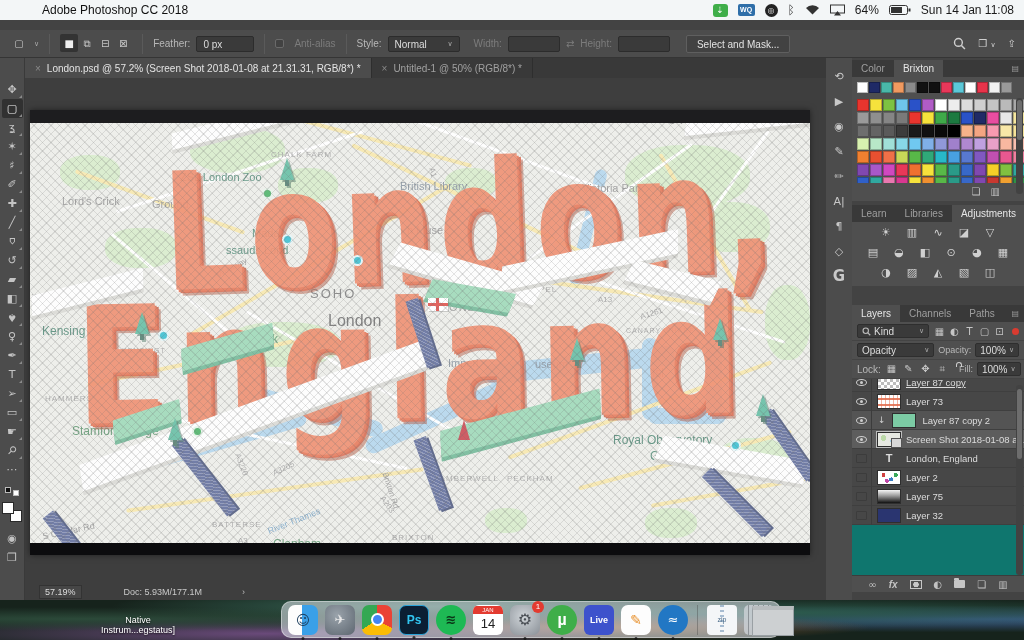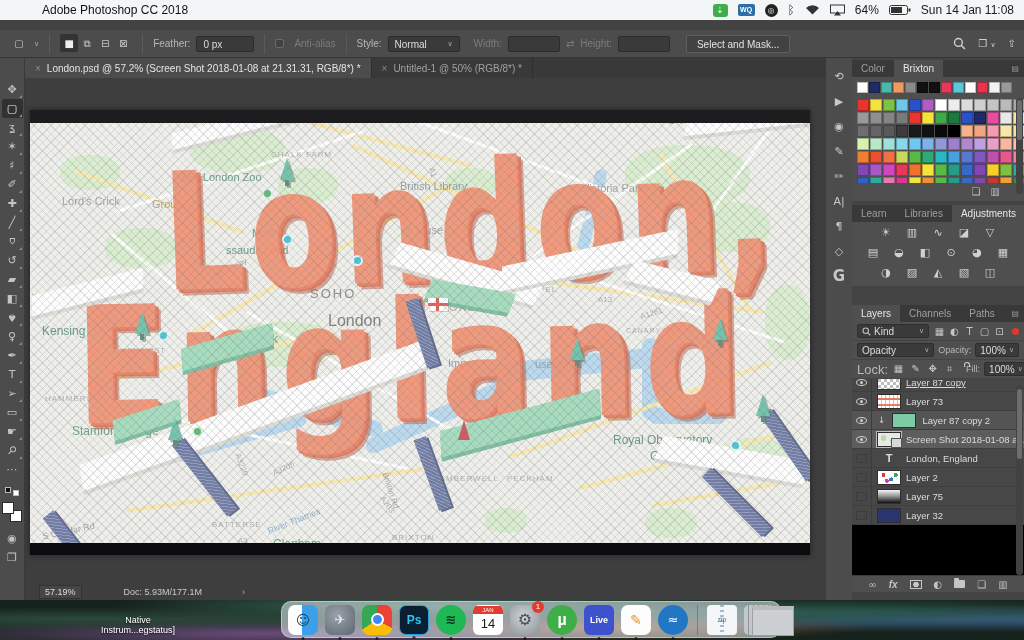--- a/index.html
+++ b/index.html
@@ -142,21 +142,21 @@
   .adjico{width:17px;height:14px;display:flex;align-items:center;justify-content:center;color:#d0d0d0;font-size:11px;}
 
   
   #laypanel{position:absolute;left:0;top:247px;width:172px;height:295px;}
   .lrow{display:flex;align-items:center;gap:4px;padding:0 5px;height:19px;background:#4f4f4f;border-bottom:1px solid #444;}
   .kindbox{display:flex;align-items:center;gap:3px;background:#3a3a3a;border:1px solid #2e2e2e;border-radius:2px;height:14px;padding:0 4px;width:72px;color:#ddd;}
   .fico{width:13px;display:flex;justify-content:center;color:#c6c6c6;font-size:10px;}
   .reddot{width:7px;height:7px;border-radius:50%;background:#d93b30;margin-left:auto;}
   .selbox{display:flex;align-items:center;background:#3a3a3a;border:1px solid #2e2e2e;border-radius:2px;height:14px;padding:0 4px;color:#ddd;}
   .chev{margin-left:auto;font-size:7px;color:#aaa;}
-  #layers-list{height:196px;overflow:hidden;background:#000000;position:relative;}
+  #layers-list{height:196px;overflow:hidden;background:#0f766e;position:relative;}
   .lay{display:flex;align-items:center;height:19px;border-bottom:1px solid #3f3f3f;background:#474747;position:relative;}
   .lay.sel{background:#5d5d5d;}
   .lay.sel2{background:#545454;}
   .eyebox{width:20px;height:19px;border-right:1px solid #3c3c3c;display:flex;align-items:center;justify-content:center;flex:0 0 auto;}
   .eye{width:11px;height:7px;border:1px solid #cdcdcd;border-radius:50%;position:relative;}
   .eye::after{content:"";position:absolute;left:2.5px;top:1px;width:3px;height:3px;border-radius:50%;background:#cdcdcd;}
   .noeye{width:11px;height:9px;border:1px solid #3c3c3c;border-radius:1px;}
   .thumb{width:24px;height:15px;margin:0 5px;border:1px solid #2e2e2e;flex:0 0 auto;position:relative;}
   .th-checker{background-color:#fff;background-image:linear-gradient(45deg,#bcbcbc 25%,transparent 25% 75%,#bcbcbc 75%),linear-gradient(45deg,#bcbcbc 25%,transparent 25% 75%,#bcbcbc 75%);background-size:6px 6px;background-position:0 0,3px 3px;}
   .th-scrib{background:#fff;background-image:repeating-linear-gradient(0deg,transparent 0 2px,rgba(226,106,74,.85) 2px 4px,transparent 4px 6px),repeating-linear-gradient(90deg,transparent 0 3px,rgba(226,106,74,.5) 3px 4px);}
@@ -707,21 +707,21 @@
               <span>Opacity</span>
               <span class="chev g">∨</span>
             </span>
           <span style="color:#b8b8b8;font-size:9px">Opacity:</span>
           <span class="selbox">
               <span>100%</span>
               <span class="chev g" style="margin-left:3px">∨</span>
             </span>
         </div>
         <div class="lrow">
-          <span style="color:#b8b8b8;font-size:13px">Lock:</span>
+          <span style="color:#b8b8b8;font-size:10px">Lock:</span>
           <span id="lock-icons" style="display:flex;gap:4px">
               <span class="fico g">▦</span>
               <span class="fico g">✎</span>
               <span class="fico g">✥</span>
               <span class="fico g">⌗</span>
             </span>
           <span class="lockico" style="margin-left:2px"></span>
           <span style="color:#b8b8b8;font-size:9px;margin-left:auto">Fill:</span>
           <span class="selbox">
               <span>100%</span>

